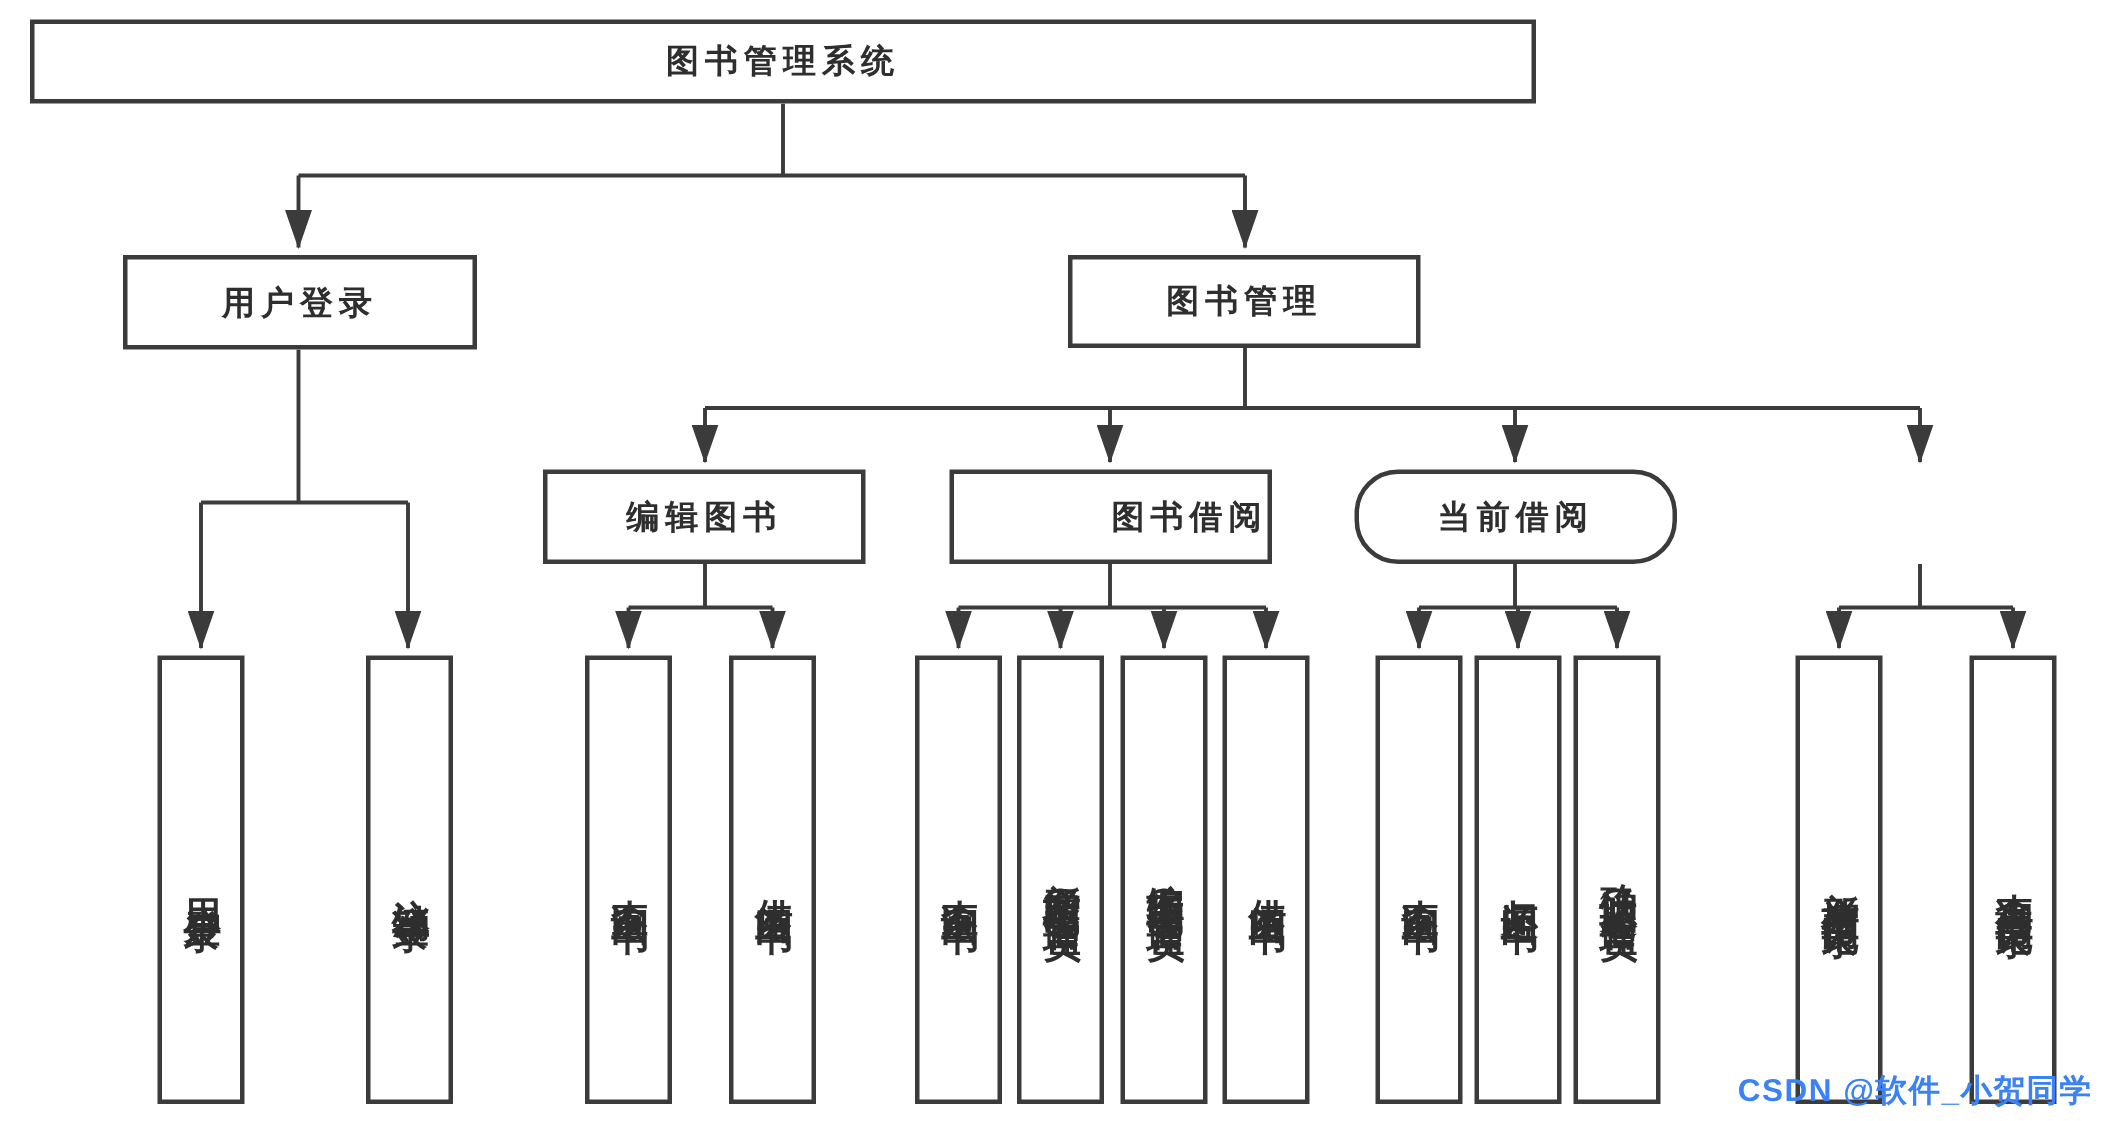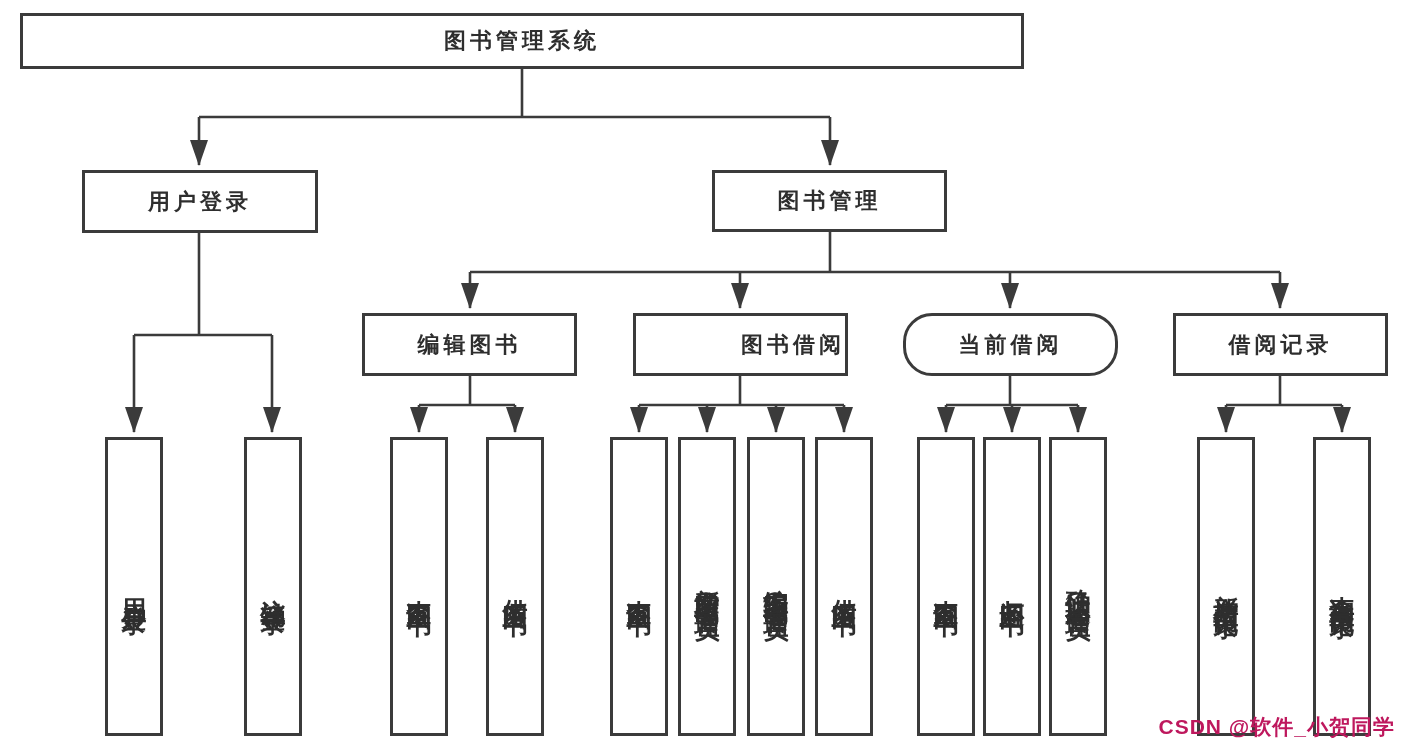--- a/index.html
+++ b/index.html
@@ -28,21 +28,21 @@
     text-orientation:mixed;
     font-size:25px;
     letter-spacing:4px;
     line-height:1;
     white-space:nowrap;
   }
   .watermark{
     position:absolute;
     right:10px;top:713px;
     font-size:21px;
-    color:#be185d;
+    color:#3b82f6;
     letter-spacing:1px;
     z-index:5;
     white-space:nowrap;
   }
 </style>
 </head>
 <body>
 
 <div class="canvas">
 
@@ -121,23 +121,20 @@
 
   <div class="node hbox" style="left:362px;top:313px;width:215px;height:63px;">
     <span>编辑图书</span>
   </div>
   <div class="node hbox" style="left:633px;top:313px;width:215px;height:63px;justify-content:flex-end;">
     <span>图书借阅</span>
   </div>
   <div class="node hbox" style="left:903px;top:313px;width:215px;height:63px;border-radius:29px;">
     <span>当前借阅</span>
   </div>
-  <div class="node hbox" style="left:1173px;top:313px;width:215px;height:63px;">
-    <span>借阅记录</span>
-  </div>
 
   <div class="node vbox" style="left:105px;">
     <span class="vtxt">用户登录</span>
   </div>
   <div class="node vbox" style="left:244px;">
     <span class="vtxt">注销登录</span>
   </div>
 
   <div class="node vbox" style="left:390px;">
     <span class="vtxt">查询图书</span>

